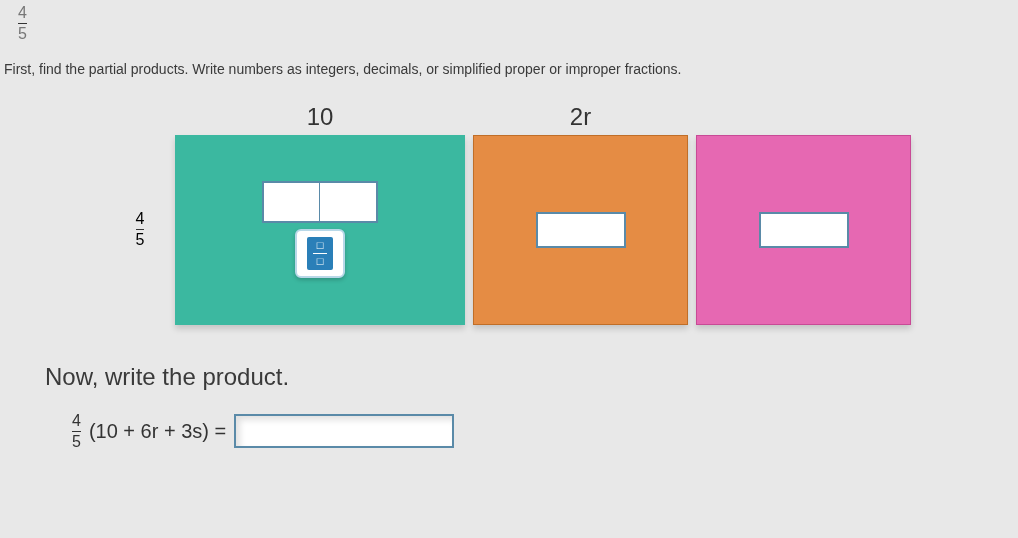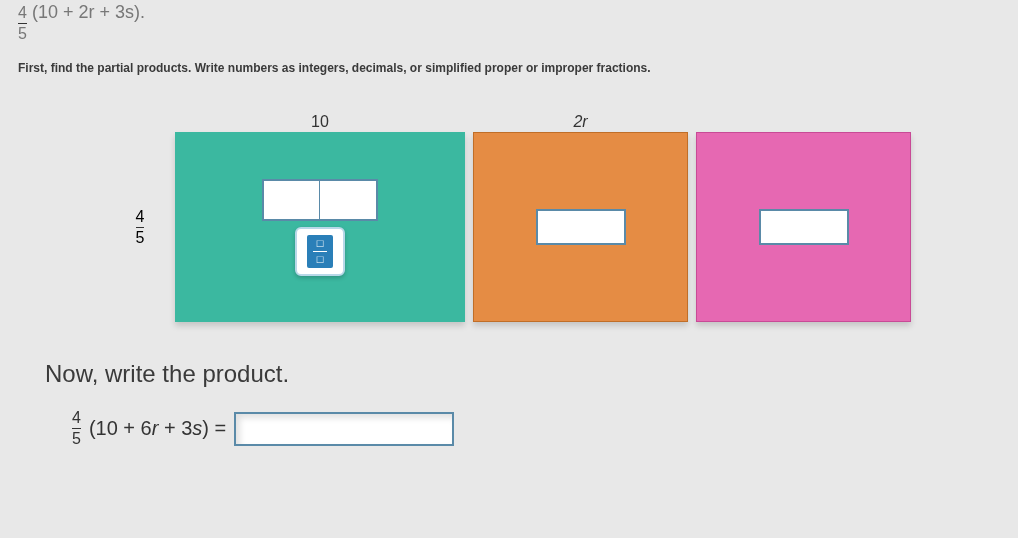--- a/index.html
+++ b/index.html
@@ -11,37 +11,36 @@
       padding: 0;
       overflow: hidden;
     }
     .top-instruction {
       color: #777;
       font-size: 18px;
       padding: 2px 18px 12px;
     }
     .instruction {
       color: #3a3a3a;
-      font-size: 12px;
-      font-weight: bold;
-      padding: 6px 18px 20px;
+      font-size: 14px;
+      font-weight: normal;
+      padding: 6px 4px 20px;
       line-height: 1.35;
     }
     .area-model {
       display: grid;
       grid-template-columns: 70px 290px 8px 215px 8px 215px;
       grid-template-rows: 36px 190px;
       margin-left: 105px;
     }
     .col-header {
       text-align: center;
-      font-size: 16px;
+      font-size: 24px;
       color: #333;
       padding-top: 4px;
-      margin-top: 13px;
     }
     .row-header {
       grid-row: 2;
       grid-column: 1;
       display: flex;
       align-items: center;
       justify-content: center;
     }
     .fraction {
       display: inline-flex;
@@ -121,32 +120,31 @@
       color: #333;
       gap: 8px;
     }
     .product-input {
       width: 220px;
       height: 34px;
       border: 2px solid #5a8aa8;
       background: #fff;
       box-shadow: inset 4px 4px 6px rgba(0,0,0,0.12);
     }
-    .italic { font-style: italic; }
+    .italic { }
   </style>
 </head>
 <body>
 
 <div class="top-instruction">
   <span class="fraction">
     <span class="frac-num">4</span>
     <span class="frac-bar"></span>
     <span class="frac-den">5</span>
   </span>
-  <span>(10 + 2r + 3s).</span>
 </div>
 
 <div class="instruction">First, find the partial products. Write numbers as integers, decimals, or simplified proper or improper fractions.</div>
 
 <div class="area-model">
   <div></div>
   <div class="col-header">10</div>
   <div></div>
   <div class="col-header"><span class="italic">2r</span></div>
   <div></div>

